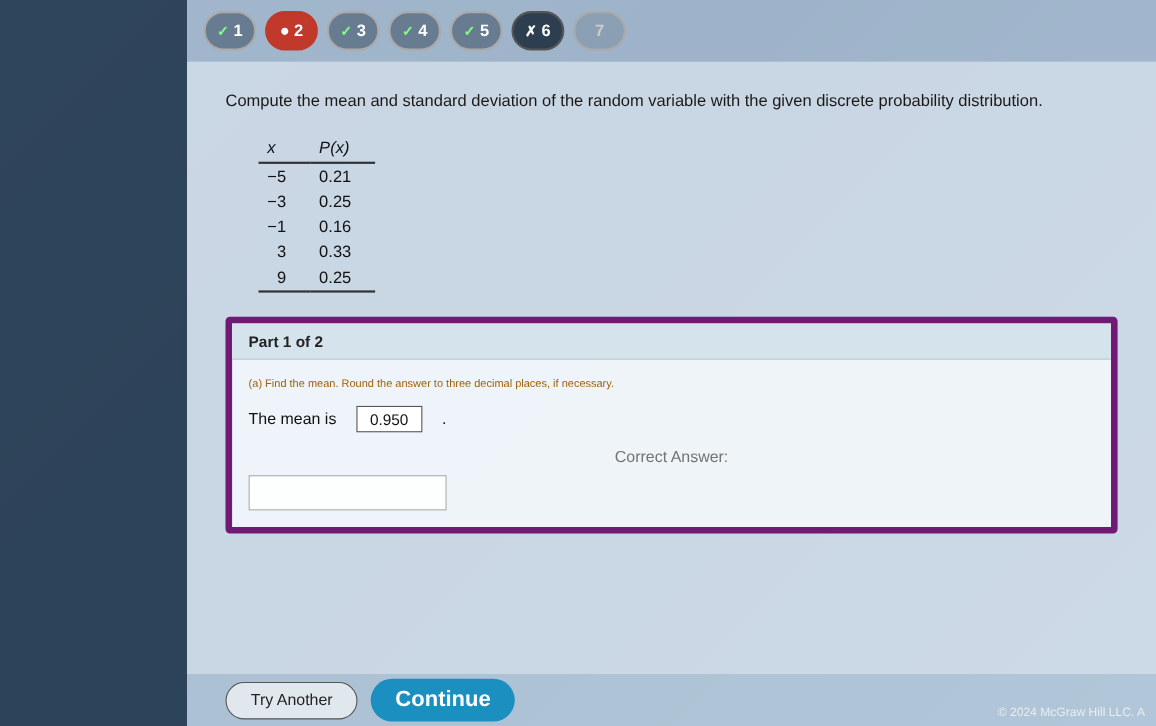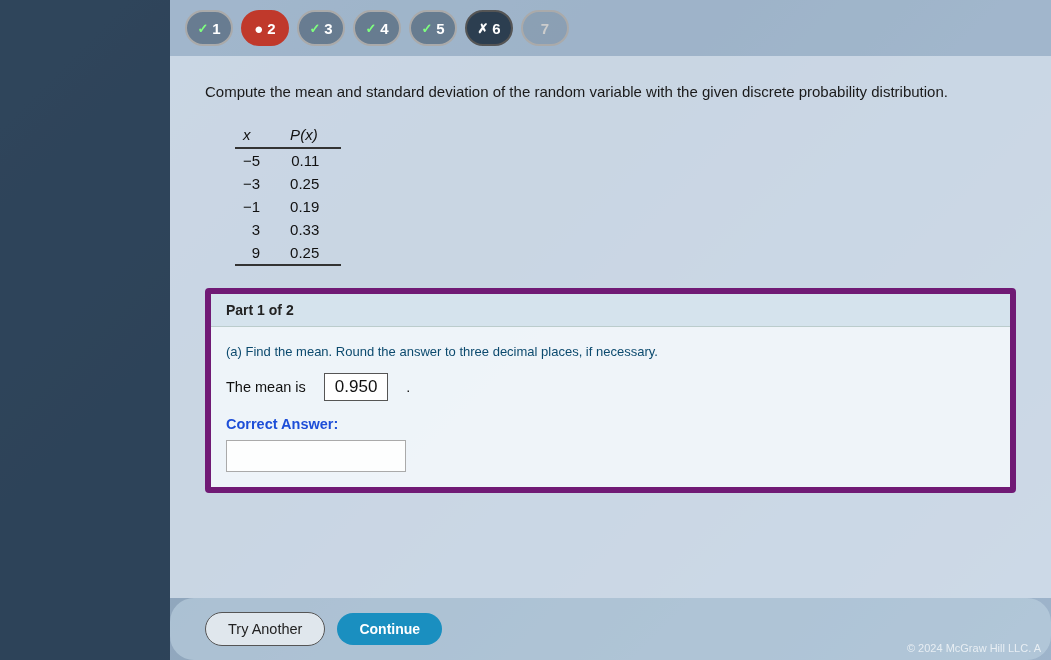--- a/index.html
+++ b/index.html
@@ -146,84 +146,84 @@
       color: #222;
       font-weight: bold;
       border-bottom: 1px solid #bcc;
     }
 
     .part-body {
       padding: 15px 15px;
     }
 
     .part-question {
-      font-size: 13px;
-      color: #0c4a6e;
+      font-size: 10px;
+      color: #a16207;
       margin-bottom: 12px;
       line-height: 1.5;
     }
 
     .mean-line {
       font-size: 14.5px;
       color: #111;
       display: flex;
       align-items: center;
       gap: 18px;
       margin-bottom: 15px;
     }
 
     .answer-box {
       display: inline-block;
       border: 1.5px solid #555;
       padding: 3px 10px;
-      font-size: 17px;
+      font-size: 14px;
       background: #fff;
       min-width: 60px;
       text-align: center;
     }
 
     .correct-answer-label {
-      color: #1d4ed8;
-      font-weight: bold;
+      color: #737373;
+      font-weight: normal;
       font-size: 14.5px;
       margin-bottom: 8px;
+      text-align: center;
     }
 
     .correct-answer-box {
       width: 180px;
       height: 32px;
       border: 1.5px solid #aaa;
       background: rgba(255,255,255,0.85);
     }
 
     
     .bottom-bar {
       display: flex;
       align-items: center;
       gap: 12px;
-      padding: 14px 35px;
+      padding: 4px 35px;
       background: rgba(190,210,225,0.6);
-      border-radius: 24px;
     }
 
     .try-another-btn {
       border: 1.5px solid #555;
       border-radius: 20px;
       padding: 8px 22px;
       font-size: 14.5px;
       background: rgba(230,235,240,0.9);
       color: #222;
       cursor: pointer;
     }
 
     .continue-btn {
       border: none;
       border-radius: 20px;
       padding: 8px 22px;
-      font-size: 14px;
+      font-size: 20px;
       background: #1a8fc0;
       color: #fff;
       cursor: pointer;
       font-weight: bold;
     }
 
     .copyright {
       position: absolute;
       bottom: 6px;
       right: 10px;
@@ -280,29 +280,29 @@
     <table class="prob-table">
       <thead>
         <tr>
           <th><em>x</em></th>
           <th><em>P</em>(<em>x</em>)</th>
         </tr>
       </thead>
       <tbody id="table-body">
       <tr>
       <td class="x-val">−5</td>
-      <td class="p-val">0.11</td>
+      <td class="p-val">0.21</td>
     </tr>
           <tr>
       <td class="x-val">−3</td>
       <td class="p-val">0.25</td>
     </tr>
           <tr>
       <td class="x-val">−1</td>
-      <td class="p-val">0.19</td>
+      <td class="p-val">0.16</td>
     </tr>
           <tr>
       <td class="x-val">3</td>
       <td class="p-val">0.33</td>
     </tr>
           <tr>
       <td class="x-val">9</td>
       <td class="p-val">0.25</td>
     </tr>
         </tbody>

